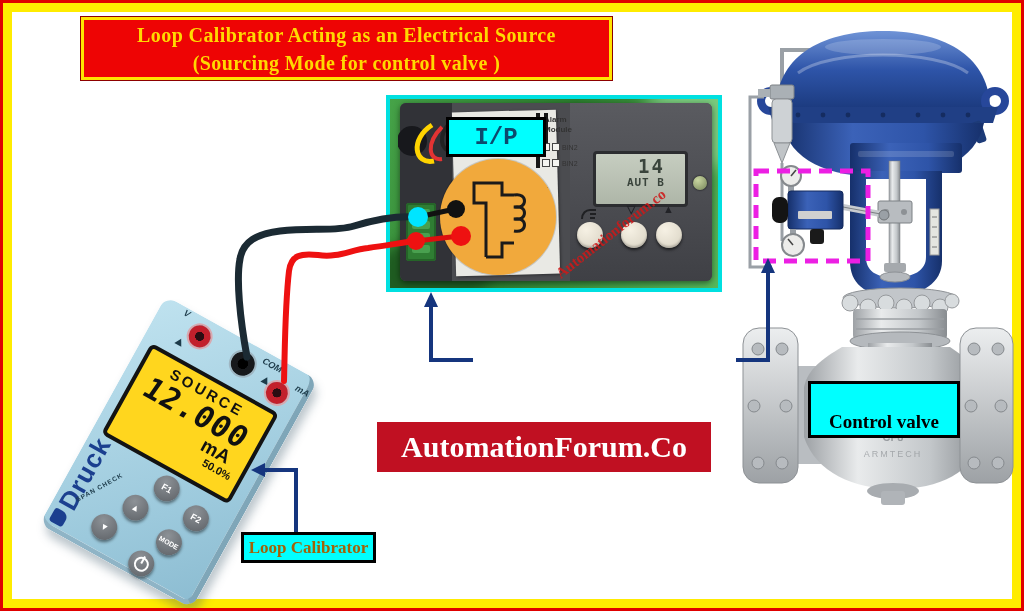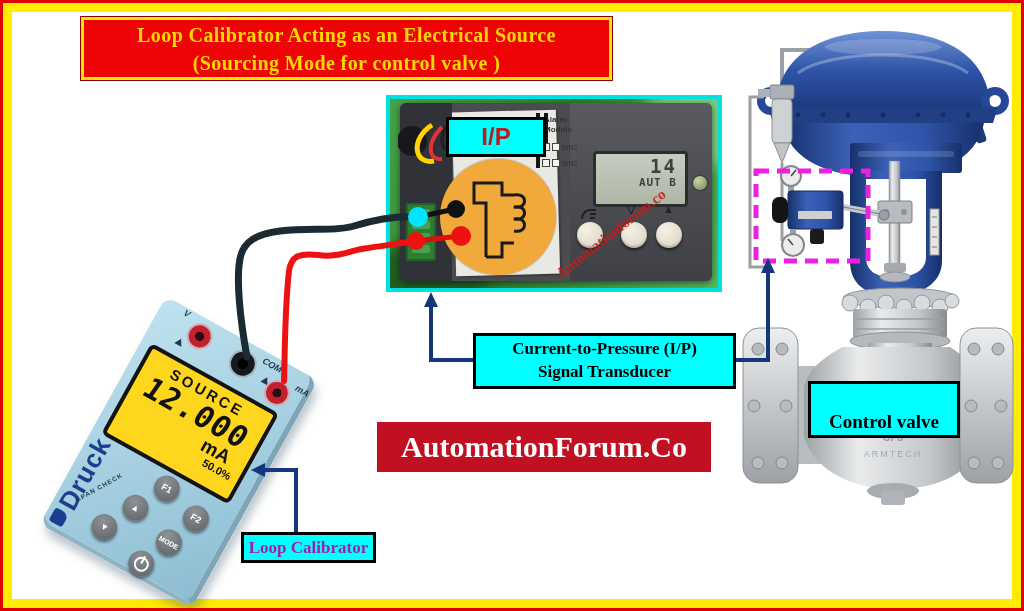--- a/index.html
+++ b/index.html
@@ -18,21 +18,21 @@
   
   .site-banner{left:374px;top:419px;width:334px;height:50px;background:#c01022;
     display:flex;align-items:center;justify-content:center;
     font-family:"Liberation Serif",serif;font-weight:bold;font-size:30px;color:#fff;}
 
   
   .callout{background:#00ffff;border:3px solid #000;box-sizing:border-box;
     display:flex;flex-direction:column;justify-content:center;text-align:center;
     font-family:"Liberation Serif",serif;font-weight:bold;color:#000;z-index:30;}
   .co-ip{left:470px;top:330px;width:263px;height:56px;font-size:17px;line-height:1.35;}
-  .co-lc{left:238px;top:529px;width:135px;height:31px;font-size:17px;color:#a21caf;}
+  .co-lc{left:238px;top:529px;width:135px;height:31px;font-size:17px;color:#a16207;}
   .co-cv{left:805px;top:378px;width:152px;height:57px;font-size:19px;line-height:1.3;justify-content:flex-end;}
 
   
   .photo{left:383px;top:92px;width:336px;height:197px;border:4px solid #00e0e0;
     box-sizing:border-box;background:linear-gradient(115deg,#46a348,#2c7d2e 45%,#57b85a);
     overflow:hidden;z-index:5;}
   .ph-blob1{left:250px;top:-20px;width:120px;height:90px;background:#79c97c;filter:blur(8px);border-radius:50%;}
   .ph-blob2{left:-20px;top:140px;width:120px;height:70px;background:#1f5c21;filter:blur(7px);border-radius:50%;}
   .dev{left:10px;top:4px;width:312px;height:178px;background:#4b4c50;border-radius:6px;
     box-shadow:0 2px 6px rgba(0,0,0,.5);}
@@ -42,26 +42,26 @@
     box-shadow:inset 0 0 0 2px #256428;}
   .tb-slot{position:absolute;left:6px;width:18px;height:8px;background:#49a04f;border-radius:2px;}
   .panel{left:64px;top:12px;width:104px;height:164px;background:#e9e9e4;transform:rotate(-1.5deg);
     box-shadow:1px 1px 3px rgba(0,0,0,.4);}
   .panel-txt{left:154px;top:16px;font-size:8px;color:#333;line-height:1.2;font-weight:bold;}
   .bin-row{left:152px;font-size:7px;color:#333;display:flex;align-items:center;gap:2px;}
   .bin-box{width:6px;height:6px;border:1px solid #444;background:#f4f4f0;display:inline-block;}
   .bar{position:absolute;background:#161616;}
   .ip-box{left:56px;top:18px;width:100px;height:40px;background:#00ffff;border:3px solid #000;
     box-sizing:border-box;display:flex;align-items:center;justify-content:center;
-    font-family:Liberation Sans, sans-serif;font-weight:bold;font-size:24px;color:#b91c1c;z-index:4;}
+    font-family:Liberation Mono, monospace;font-weight:bold;font-size:24px;color:#0c4a6e;z-index:4;}
   .coil{left:50px;top:60px;width:116px;height:116px;background:#f1a93c;border-radius:50%;z-index:3;
     box-shadow:0 0 0 1px rgba(0,0,0,.15);}
   .lcd{left:203px;top:52px;width:95px;height:56px;background:linear-gradient(#c6cdc0,#aeb6a8);
     border:3px solid #2c2d30;border-radius:4px;box-sizing:border-box;
-    font-family:"DejaVu Sans Mono",monospace;color:#3a443c;text-align:right;padding:2px 8px;}
+    font-family:"DejaVu Sans Mono",monospace;color:#3a443c;text-align:right;padding:2px 20px;}
   .lcd-l1{font-size:19px;font-weight:bold;letter-spacing:2px;line-height:20px;}
   .lcd-l2{font-size:11px;font-weight:bold;letter-spacing:1px;line-height:14px;}
   .tbtn{position:absolute;width:26px;height:26px;border-radius:50%;background:radial-gradient(circle at 35% 30%,#f6f1e4,#d8d2c2);
     box-shadow:0 2px 3px rgba(0,0,0,.6), inset 0 -2px 2px rgba(0,0,0,.2);}
   .tsym{position:absolute;font-size:11px;color:#222327;font-weight:bold;}
   .screw{left:303px;top:77px;width:14px;height:14px;border-radius:50%;
     background:radial-gradient(circle at 35% 30%,#c9d6a0,#76855a);box-shadow:0 0 2px #000;}
   .ph-watermark{left:168px;top:168px;width:220px;transform:rotate(-38deg);transform-origin:left center;
     font-family:"Liberation Serif",serif;font-weight:bold;font-size:15px;color:rgba(205,25,25,.88);z-index:6;}
 
@@ -380,24 +380,20 @@
     <path d="M281,378 C282,342 282,302 286,268 C288,252 298,250 315,252 C335,255 347,247 365,245 C387,242 402,239 413,238" stroke="#ee1111" stroke-width="6" fill="none" stroke-linecap="round"></path>
 
     <line x1="415" y1="214" x2="452" y2="206" stroke="#111" stroke-width="5"></line>
     <line x1="413" y1="238" x2="457" y2="233" stroke="#dd0e0e" stroke-width="5"></line>
     <circle cx="415" cy="214" r="10" fill="#00e5ff"></circle>
     <circle cx="413" cy="238" r="9" fill="#ee1111"></circle>
     <circle cx="453" cy="206" r="9" fill="#111"></circle>
     <circle cx="458" cy="233" r="10" fill="#ee1111"></circle>
   </svg>
 
-  <div class="abs callout co-ip">
-    <div>Current-to-Pressure (I/P)</div>
-    <div>Signal Transducer</div>
-  </div>
   <div class="abs callout co-lc">
     <div>Loop Calibrator</div>
   </div>
   <div class="abs callout co-cv">
     <div>Control valve</div>
   </div>
 
   <div class="abs site-banner">
     <span>AutomationForum.Co</span>
   </div>

